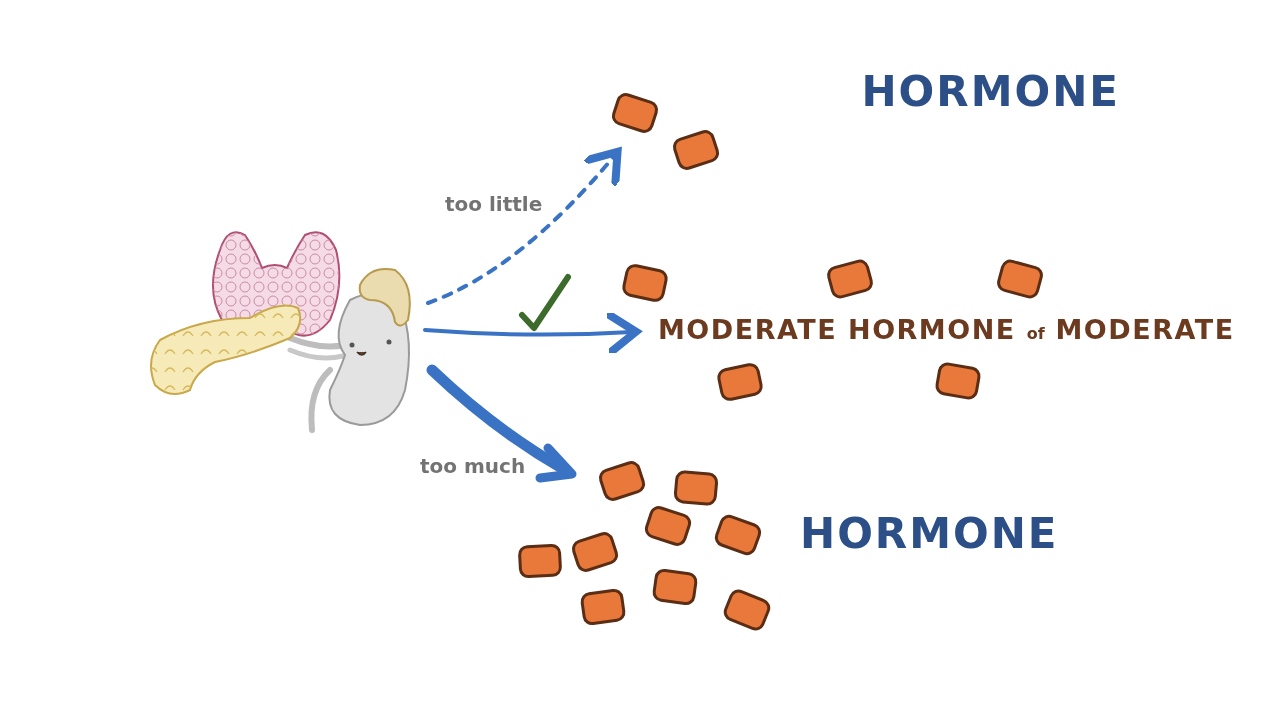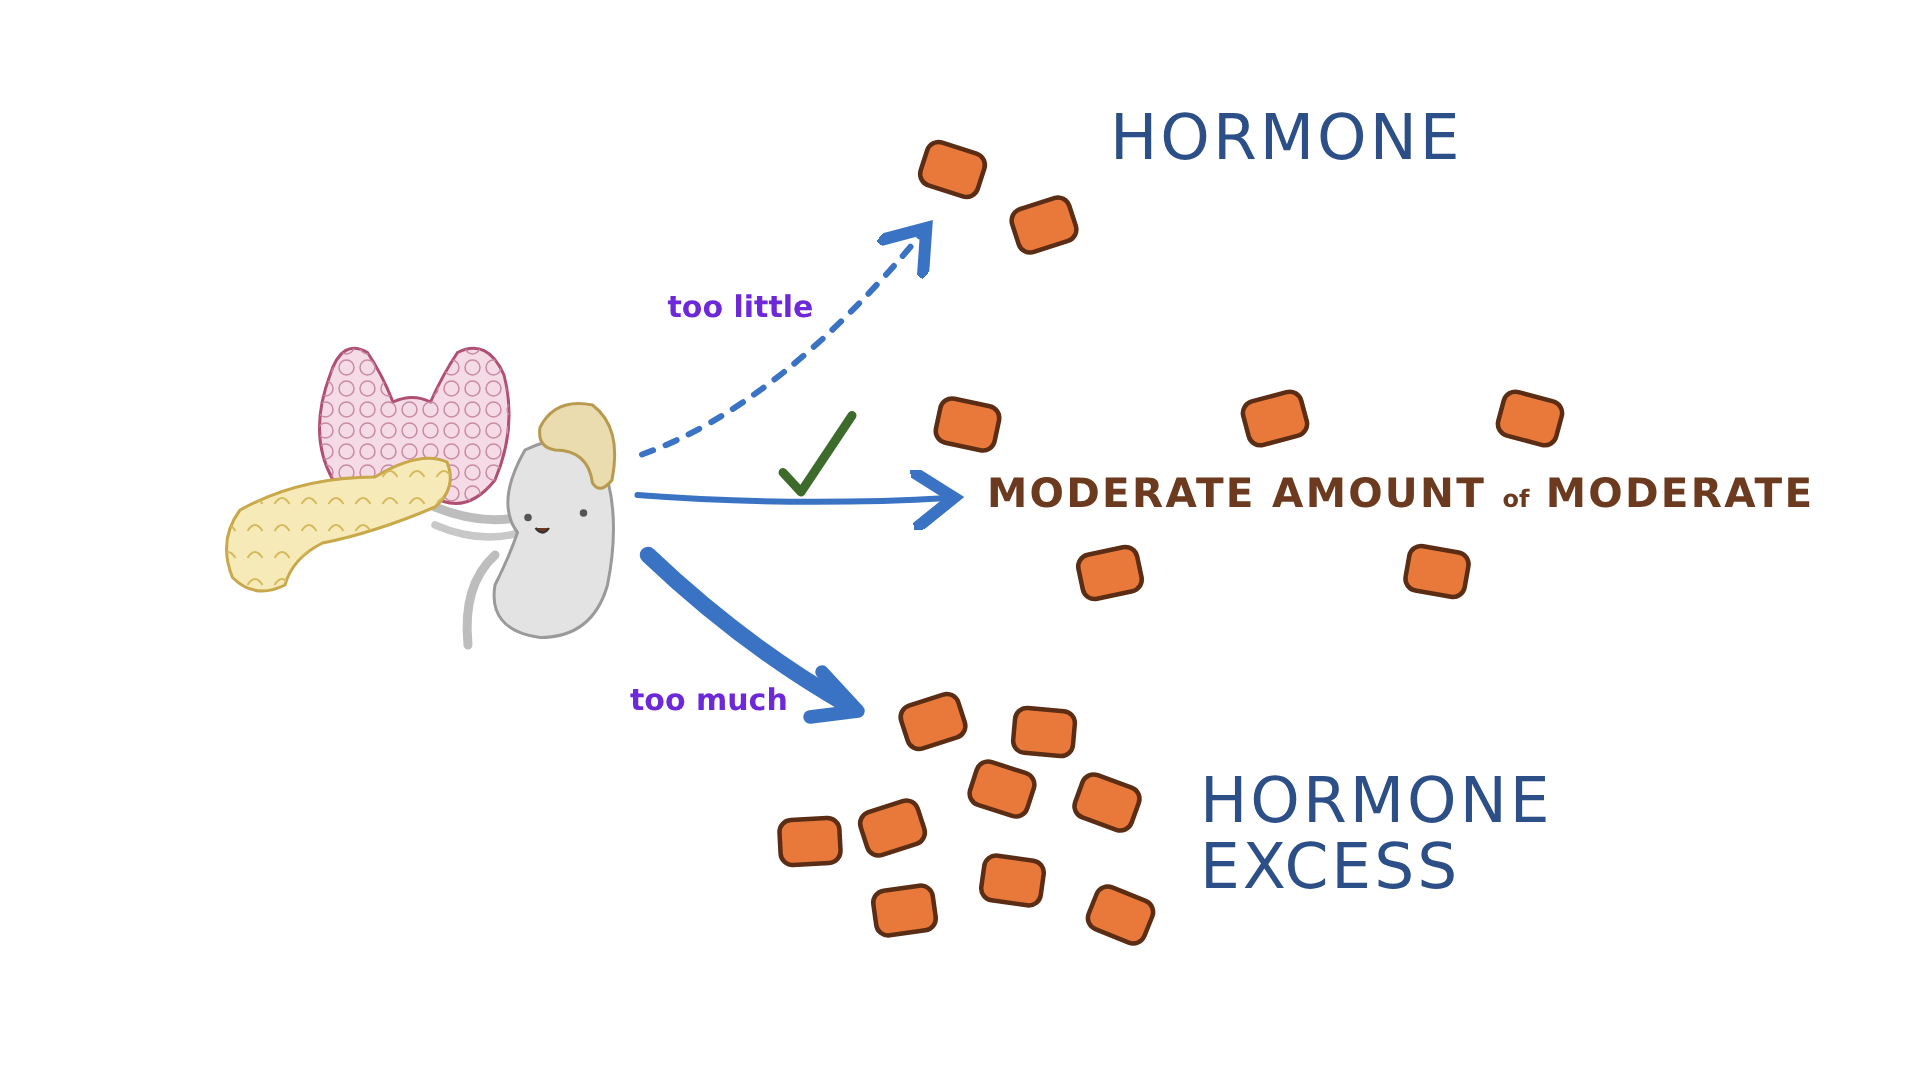--- a/index.html
+++ b/index.html
@@ -1,21 +1,21 @@
 <!DOCTYPE html>
 <html><head>
 <meta charset="utf-8">
 <style>
   html, body { margin:0; padding:0; background:#ffffff; }
   body { width:1280px; height:720px; position:relative; overflow:hidden;
          font-family:"DejaVu Sans", sans-serif; }
   svg.scene { position:absolute; left:0; top:0; width:1280px; height:720px; }
-  .title { position:absolute; font-family:"DejaVu Sans", sans-serif; font-weight:normal;
-           color:#2b4f86; text-align:left; letter-spacing:2px; line-height:44px; font-size:42px; }
-  .label-blue { position:absolute; color:#6d28d9; font-weight:bold; font-size:20px;
+  .title { position:absolute; font-family:"DejaVu Sans", sans-serif; font-weight:bold;
+           color:#2b4f86; text-align:right; letter-spacing:2px; line-height:44px; font-size:42px; }
+  .label-blue { position:absolute; color:#737373; font-weight:bold; font-size:20px;
                 font-family:"DejaVu Sans", sans-serif; }
   .moderate { position:absolute; color:#6b3a1f; font-weight:bold; font-size:27px;
               letter-spacing:1.5px; font-family:"DejaVu Sans", sans-serif; white-space:nowrap; }
   .moderate .of { font-size:16px; text-transform:none; letter-spacing:0; }
 </style>
 </head>
 <body>
 
 <svg class="scene" viewBox="0 0 1280 720">
   <defs>
@@ -88,23 +88,22 @@
   </g>
 </svg>
 
 <div class="title" style="left:740px; top:70px; width:380px;">
   <div>HORMONE</div>
 </div>
 
 <div class="label-blue" style="left:445px; top:192px;">too little</div>
 
 <div class="moderate" style="left:658px; top:314px;">
-  <span>MODERATE AMOUNT</span>
+  <span>MODERATE HORMONE</span>
   <span class="of">of</span>
   <span>MODERATE</span>
 </div>
 
 <div class="label-blue" style="left:420px; top:454px;">too much</div>
 
 <div class="title" style="left:800px; top:512px; width:250px;">
   <div>HORMONE</div>
-  <div>EXCESS</div>
 </div>
 
 </body></html>

